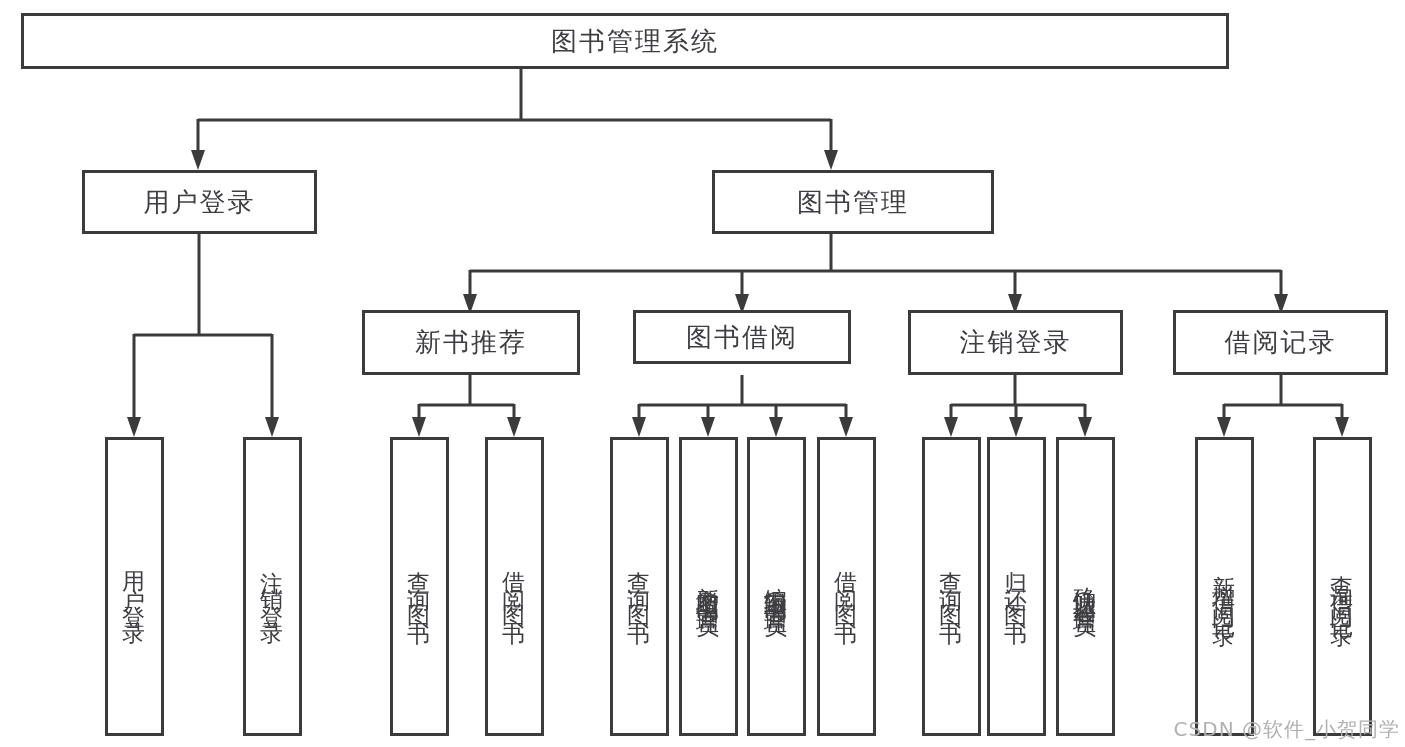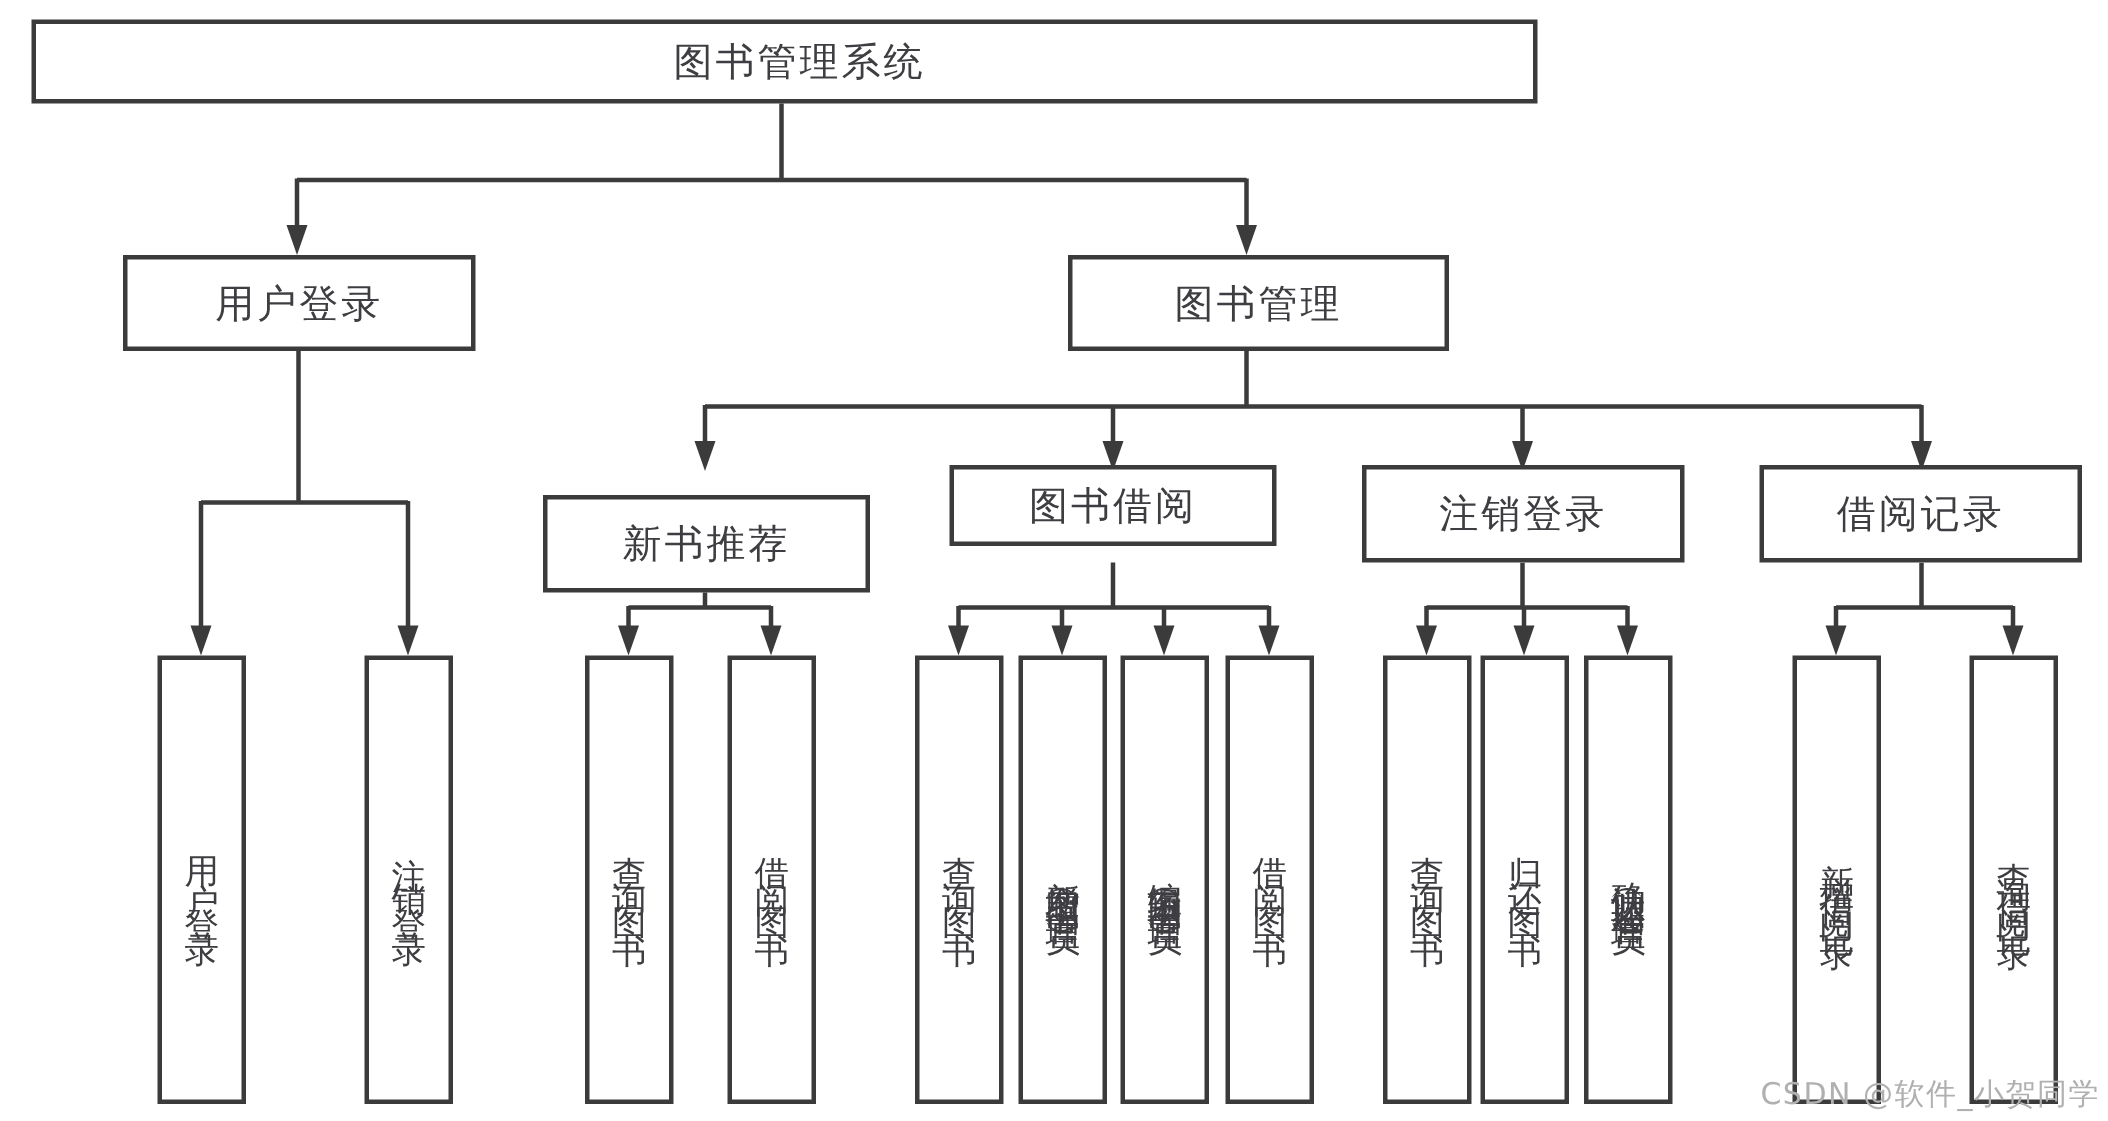--- a/index.html
+++ b/index.html
@@ -26,24 +26,24 @@
     font-size:23px;
     letter-spacing:0;
   }
   .vtext{
     writing-mode:vertical-rl;
     text-orientation:mixed;
     white-space:nowrap;
     color:#3e3e42;
   }
   
-  .n-root            {left:21px;  top:13px;  width:1004px;height:56px;padding-left:20px;}
+  .n-root            {left:21px;  top:13px;  width:1208px;height:56px;padding-left:20px;}
   .n-user-login      {left:82px;  top:170px; width:235px; height:64px;}
-  .n-book-management {left:712px; top:170px; width:254px; height:64px;}
-  .n-new-book-rec    {left:362px; top:310px; width:218px; height:65px;margin-top:20px;}
+  .n-book-management {left:712px; top:170px; width:282px; height:64px;}
+  .n-new-book-rec    {left:362px; top:310px; width:218px; height:65px;}
   .n-book-borrowing  {left:633px; top:310px; width:218px; height:54px;}
   .n-current-borrow  {left:908px; top:310px; width:215px; height:65px;}
   .n-borrow-records  {left:1173px;top:310px; width:215px; height:65px;}
   .leaf{top:437px;width:59px;height:299px;}
   .l-1 {left:105px;}  .l-2 {left:243px;}
   .l-3 {left:390px;}  .l-4 {left:485px;}
   .l-5 {left:610px;}  .l-6 {left:679px;}
   .l-7 {left:747px;}  .l-8 {left:817px;}
   .l-9 {left:922px;}  .l-10{left:987px;}
   .l-11{left:1056px;} .l-12{left:1195px;}

